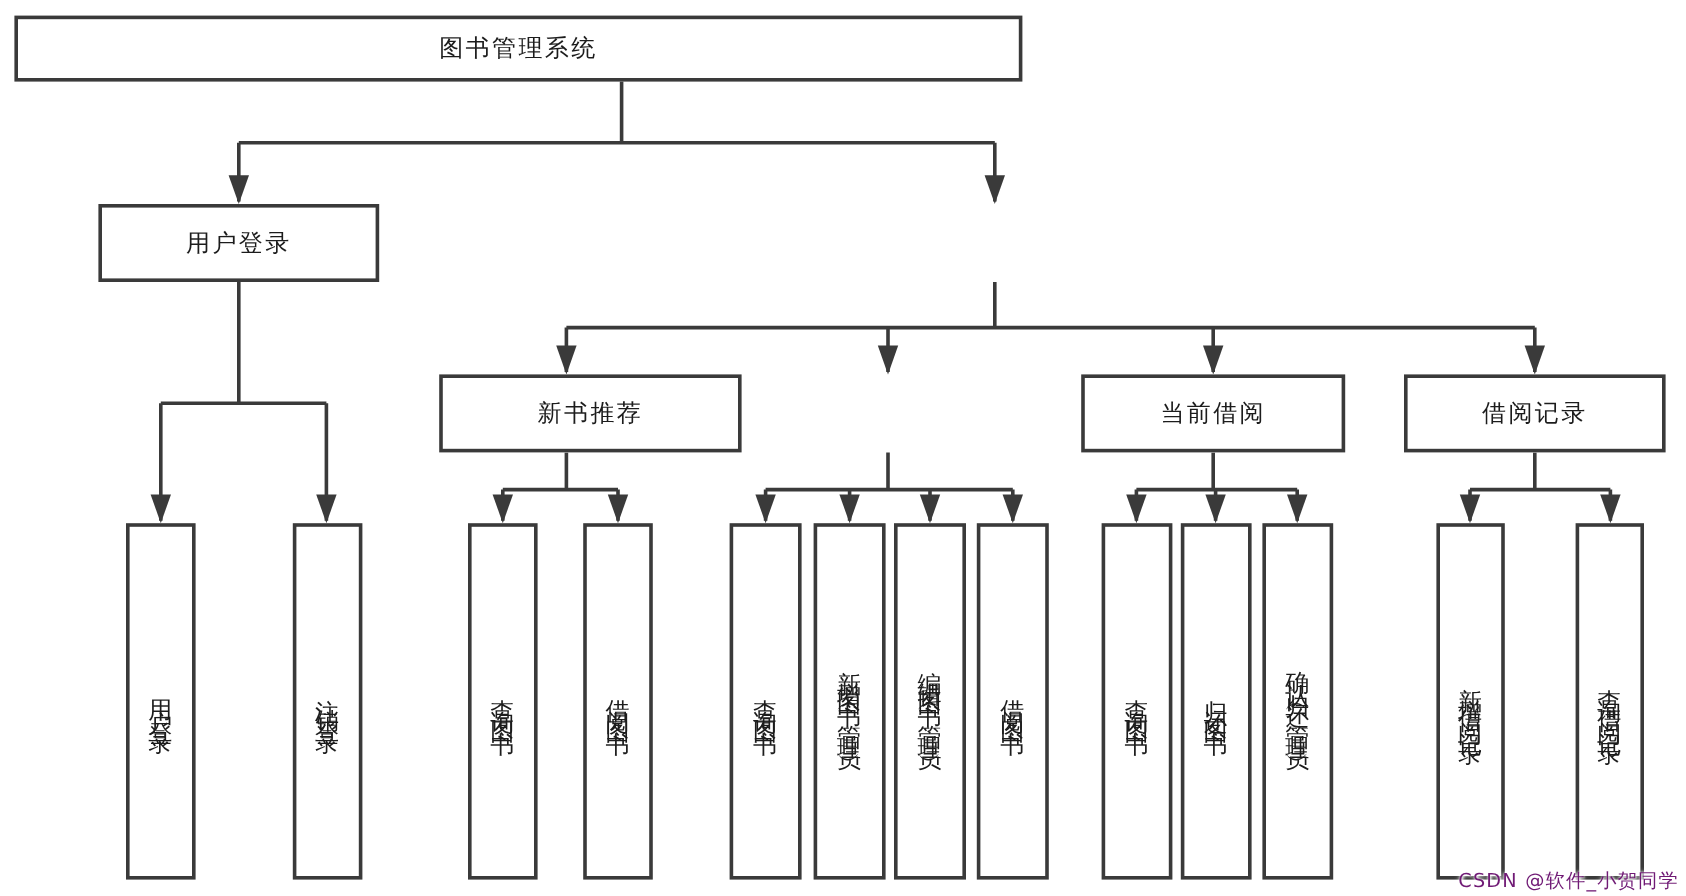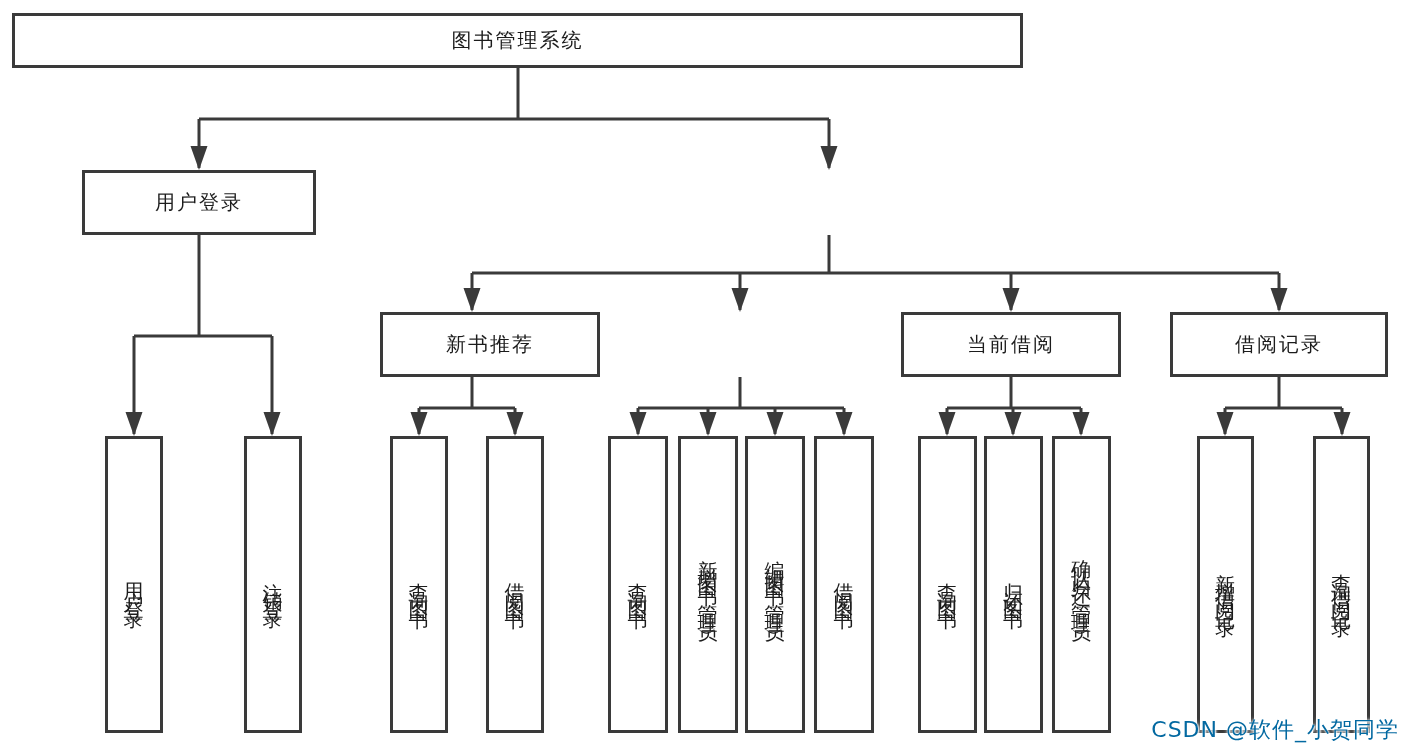--- a/index.html
+++ b/index.html
@@ -36,22 +36,22 @@
     font-size: 20px;
     letter-spacing: 9px;
     line-height: 1;
     white-space: nowrap;
   }
   .watermark {
     position: absolute;
     right: 6px;
     bottom: 2px;
     z-index: 2;
-    font-size: 22px;
-    color: #0369a1;
+    font-size: 16px;
+    color: #701a75;
     letter-spacing: 1px;
     text-shadow: 0 0 2px #ffffff, 0 0 4px #ffffff, 1px 1px 2px #ffffff;
     white-space: nowrap;
   }
 </style>
 </head>
 <body>
 
 <div class="stage">
 
@@ -88,29 +88,29 @@
       <polygon points="766.5,412 783.5,412 775,436"></polygon>
       <polygon points="835.5,412 852.5,412 844,436"></polygon>
       <polygon points="938.5,412 955.5,412 947,436"></polygon>
       <polygon points="1004.5,412 1021.5,412 1013,436"></polygon>
       <polygon points="1072.5,412 1089.5,412 1081,436"></polygon>
       <polygon points="1216.5,412 1233.5,412 1225,436"></polygon>
       <polygon points="1333.5,412 1350.5,412 1342,436"></polygon>
     </g>
   </svg>
 
-  <div class="box" style="left:12px; top:13px; width:1011px; height:55px">
+  <div class="box" style="left:12px; top:13px; width:840px; height:55px">
     <span class="root-label">图书管理系统</span>
   </div>
 
   <div class="box" style="left:82px; top:170px; width:234px; height:65px">
     <span class="h-label">用户登录</span>
   </div>
 
-  <div class="box" style="left:380px; top:312px; width:220px; height:65px">
+  <div class="box" style="left:366px; top:312px; width:252px; height:65px">
     <span class="h-label">新书推荐</span>
   </div>
   <div class="box" style="left:1170px; top:312px; width:218px; height:65px">
     <span class="h-label">借阅记录</span>
   </div>
   <div class="box" style="left:901px; top:312px; width:220px; height:65px">
     <span class="h-label">当前借阅</span>
   </div>
 
   <div class="box leaf" style="left:105px; top:436px; width:58px; height:297px">

